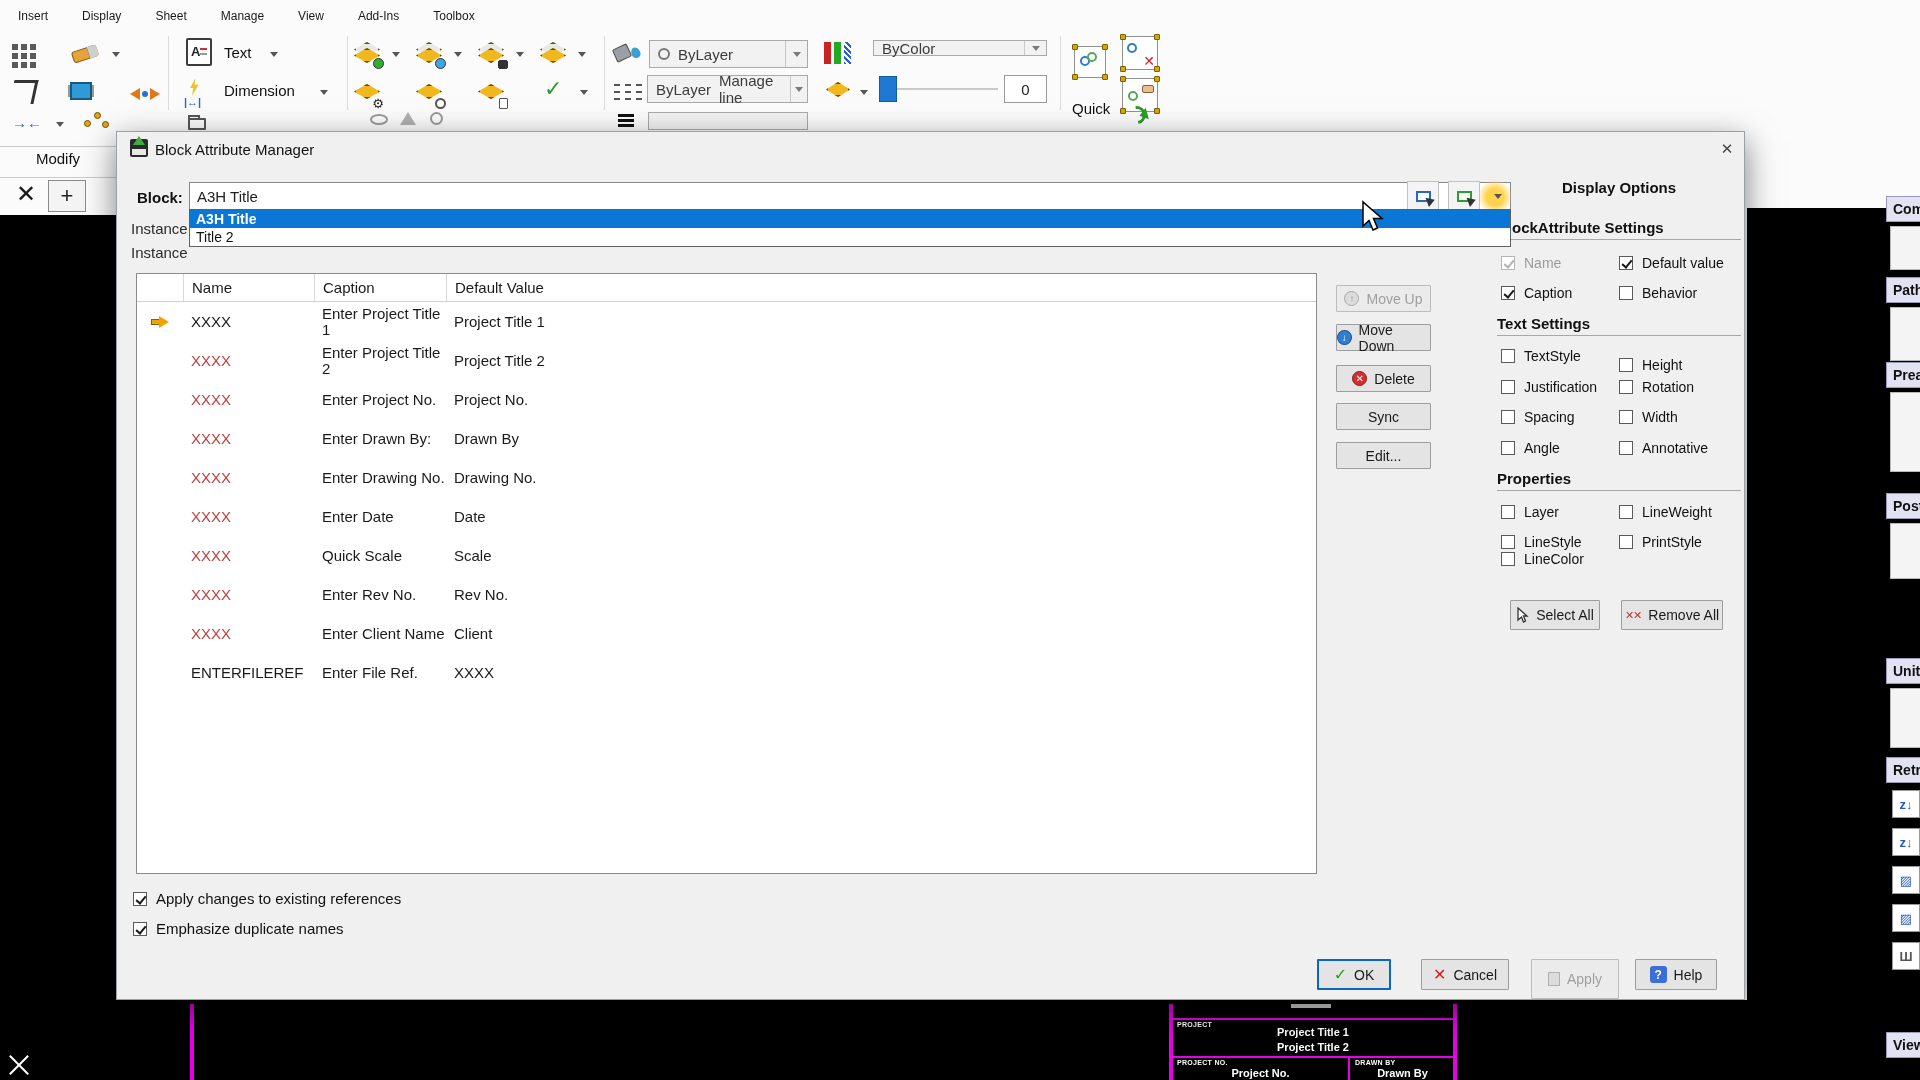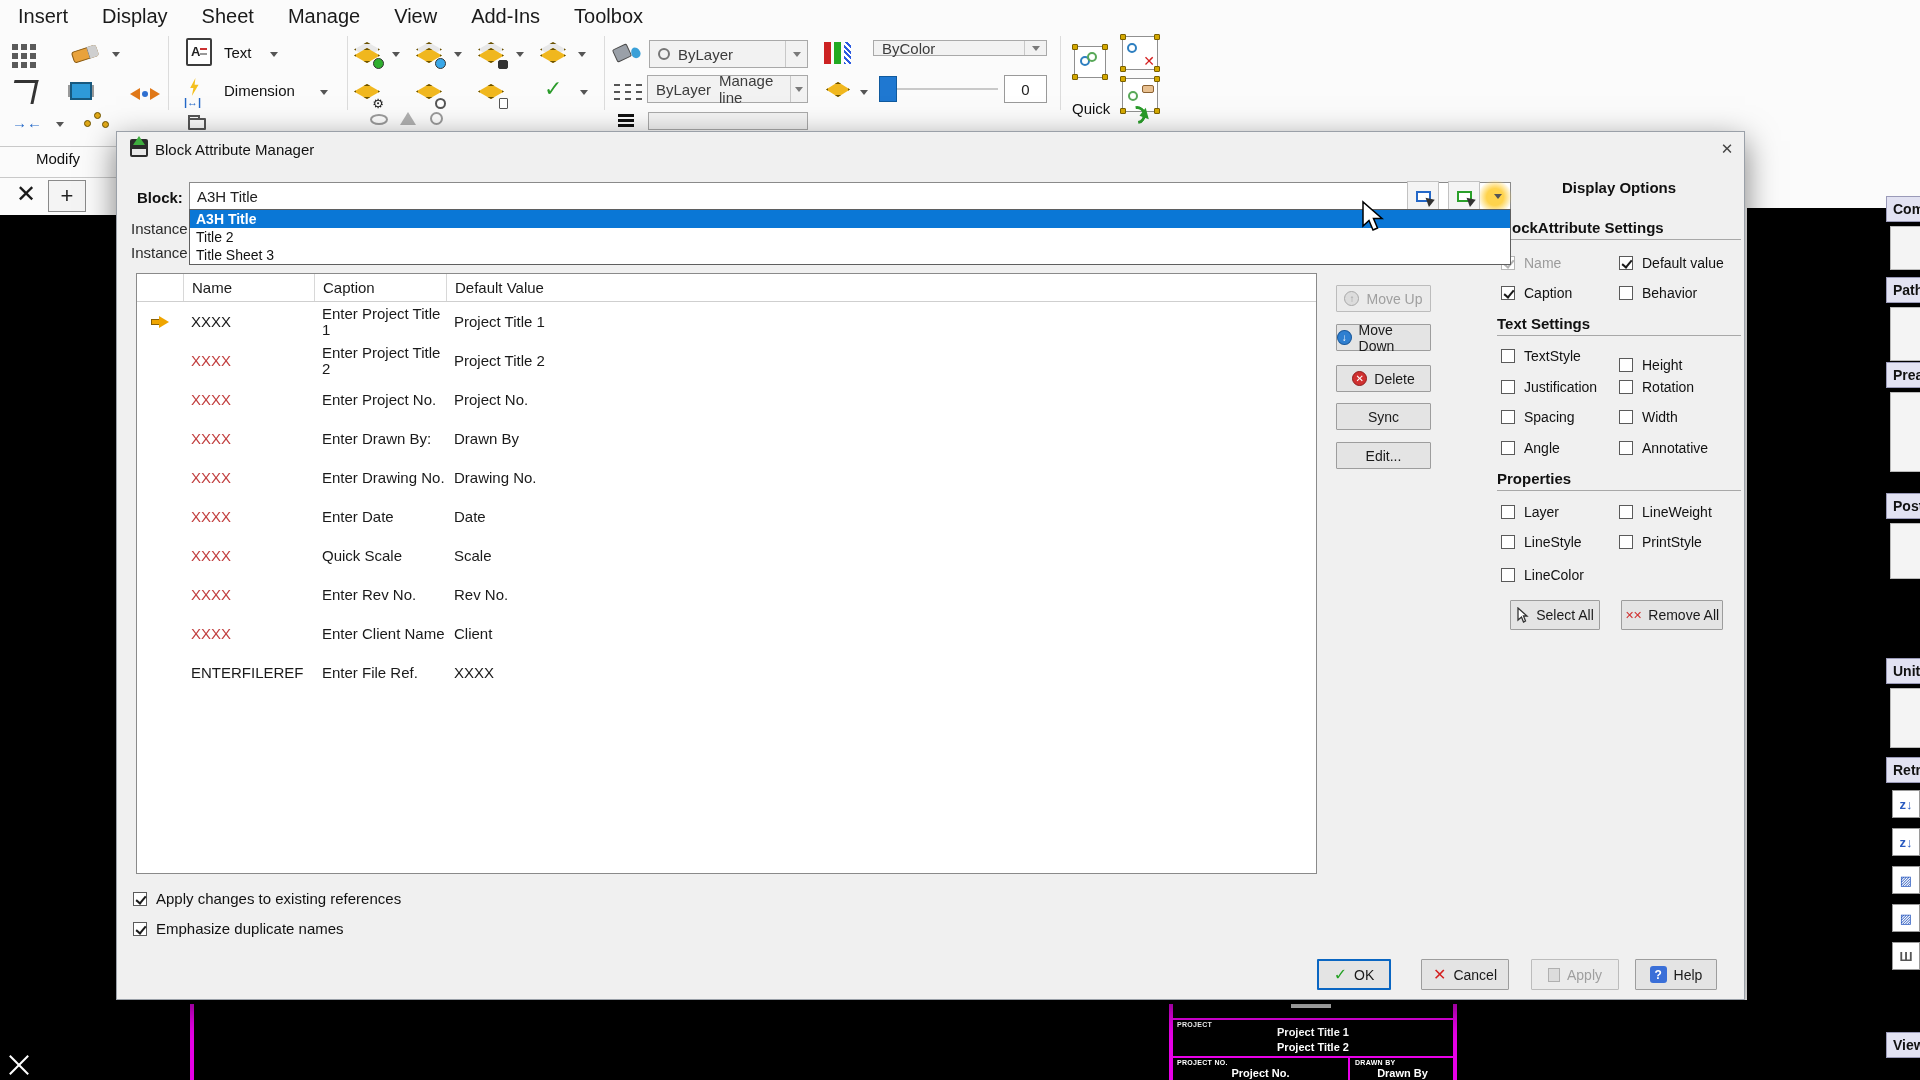--- a/index.html
+++ b/index.html
@@ -1,21 +1,21 @@
 <!DOCTYPE html>
 <html><head>
 <meta charset="utf-8">
 <style>
   *{margin:0;padding:0;box-sizing:border-box}
   html,body{width:1920px;height:1080px}
   body{position:relative;font-family:"Liberation Sans","DejaVu Sans",sans-serif;background:#fbfbfb;overflow:hidden;color:#111}
   .abs{position:absolute}
 
   
-  .menubar{position:absolute;left:0;top:0;width:1920px;height:32px;display:flex;align-items:center;gap:34px;padding-left:18px;font-size:20px;color:#1a1a1a;background:#fbfbfb}
+  .menubar{position:absolute;left:0;top:0;width:1920px;height:32px;display:flex;align-items:center;gap:34px;padding-left:18px;font-size:12px;color:#1a1a1a;background:#fbfbfb}
   .menubar span{cursor:default}
 
   
   .vsep{position:absolute;width:1px;background:#dcdcdc;top:36px;height:74px}
   .caret{position:absolute;width:0;height:0;border-left:4px solid transparent;border-right:4px solid transparent;border-top:5px solid #555}
   .combo{position:absolute;background:#f2f2f2;border:1px solid #a9a9a9;display:flex;align-items:center;font-size:15px;color:#3c3c3c;padding-left:8px;gap:8px}
   .combo .cdrop{margin-left:auto;width:22px;height:100%;display:flex;align-items:center;justify-content:center;border-left:1px solid #c8c8c8}
   .combo .cdrop i{width:0;height:0;border-left:4px solid transparent;border-right:4px solid transparent;border-top:5px solid #7a7a7a}
 
   
@@ -413,21 +413,20 @@
   <div class="sidebtn-ico" style="left:1331px">
       <span class="r" style="border-color:#2aa02a"></span>
     </div>
 
   <span class="instlbl" style="top:88px">Instance</span>
   <span class="instlbl" style="top:112px">Instance</span>
 
   <div class="ddlist">
     <div class="dditem sel">A3H Title</div>
     <div class="dditem">Title 2</div>
-    <div class="dditem">Title Sheet 3</div>
   </div>
 
   <div class="tbl">
     <div class="thead">
       <div class="hc c0"></div>
       <div class="hc c1">Name</div>
       <div class="hc c2">Caption</div>
       <div class="hc c3">Default Value</div>
     </div>
     <div class="trow">
@@ -581,21 +580,21 @@
       <span class="lbl">LineWeight</span>
     </label>
     <label class="cb" style="left:8px;top:363px">
       <span class="box"></span>
       <span class="lbl">LineStyle</span>
     </label>
     <label class="cb" style="left:126px;top:363px">
       <span class="box"></span>
       <span class="lbl">PrintStyle</span>
     </label>
-    <label class="cb" style="left:8px;top:396px">
+    <label class="cb" style="left:8px;top:380px">
       <span class="box"></span>
       <span class="lbl">LineColor</span>
     </label>
 
     <div class="btn" style="left:17px;top:429px;width:90px;height:30px">
       <svg class="cursor-ico" viewBox="0 0 13 16">
           <polygon points="2,1 2,13 5.5,10 7.5,15 9.5,14 7.5,9 11,9" fill="#fff" stroke="#333" stroke-width="1.3"></polygon>
         </svg>
       <span>Select All</span>
     </div>
@@ -615,21 +614,21 @@
   </label>
 
   <div class="btn okfocus" style="left:1200px;top:827px;width:74px;height:31px">
     <span class="gtick">✓</span>
     <span>OK</span>
   </div>
   <div class="btn" style="left:1304px;top:827px;width:88px;height:31px">
     <span class="rx">✕</span>
     <span>Cancel</span>
   </div>
-  <div class="btn dis" style="left:1414px;top:827px;width:88px;height:31px">
+  <div class="btn dis" style="left:1414px;top:827px;width:88px;height:40px">
     <span class="applyico"></span>
     <span>Apply</span>
   </div>
   <div class="btn" style="left:1518px;top:827px;width:82px;height:31px">
     <span class="helpq">?</span>
     <span>Help</span>
   </div>
 </div>
 
 <svg class="abs" style="left:1360px;top:200px;z-index:9" width="28" height="32">

